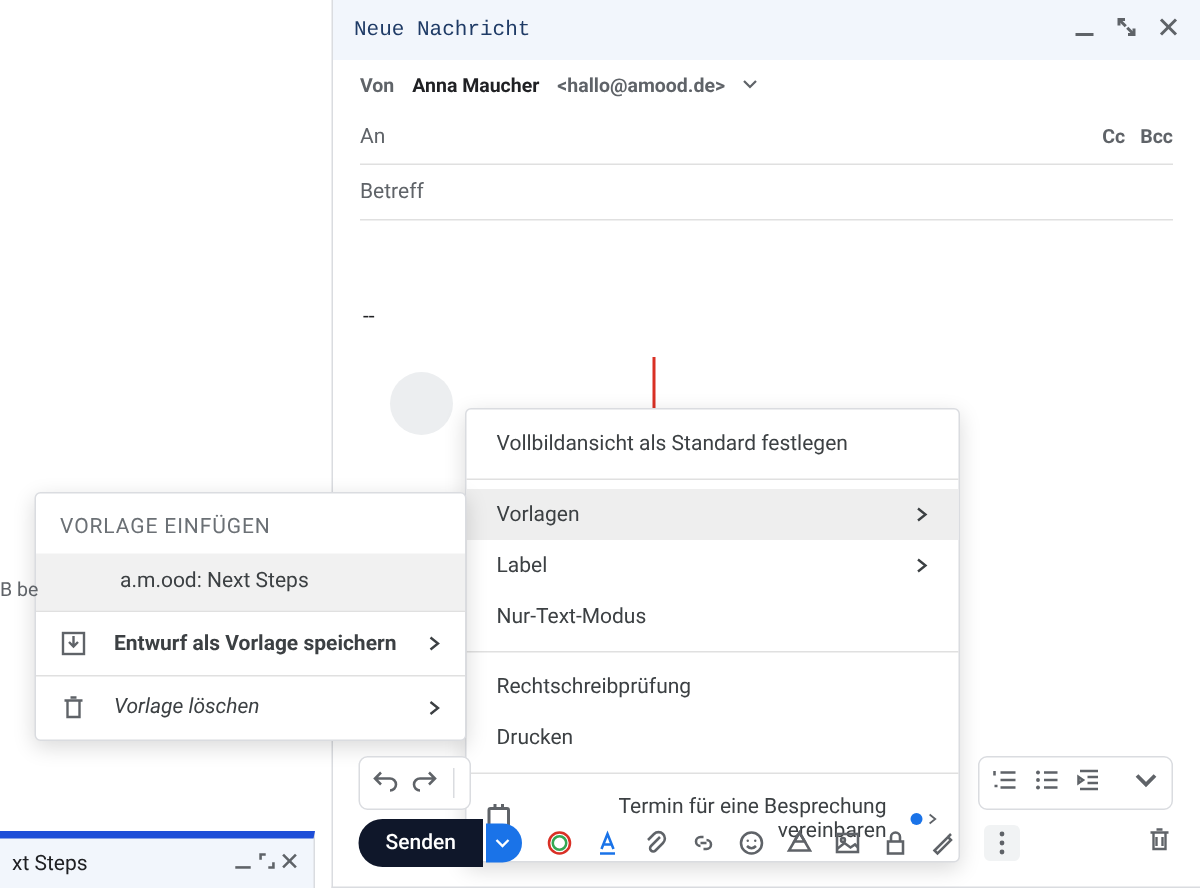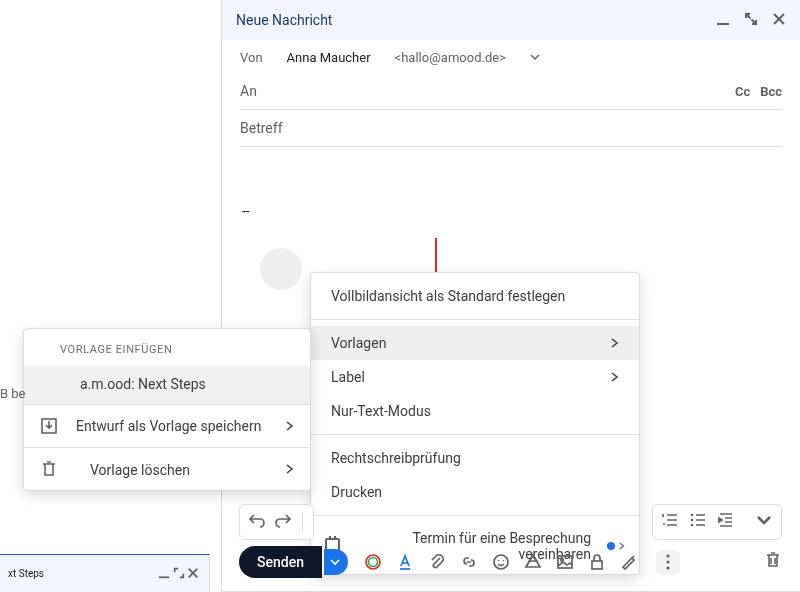--- a/index.html
+++ b/index.html
@@ -10,30 +10,30 @@
     color: #202124;
   }
 
   
   .compose {
     position: absolute; left: 221px; top: 0; right: 0; bottom: 0;
     background: #fff; border: 1px solid #dadce0; border-top: none; border-right: none;
   }
   .compose-header {
     height: 40px; background: #f2f6fc; display: flex; align-items: center;
-    padding: 0 14px; justify-content: space-between;
+    padding: 0 14px; justify-content: space-between; font-family: Liberation Mono, monospace;
   }
   .compose-header .title { font-size: 14px; color: #1f3b66; }
   .compose-header .winctrls { display: flex; gap: 14px; align-items: center; }
   .winctrls svg { width: 14px; height: 14px; stroke: #5f6368; fill: none; }
   .winctrls .close-line { stroke-width: 2; }
   .compose-body { padding: 0 18px; font-size: 14px; color: #5f6368;}
   .row-from {
-    display: flex; align-items: flex-end; gap: 24px;
-    padding: 10px 0; font-size: 13px; color: #5f6368;
+    display: flex; align-items: flex-end; gap: 12px;
+    padding: 10px 0; font-size: 13px; color: #5f6368; font-weight: bold;
   }
   .row-from .from-name { color: #202124; }
   .chev-down { display: inline-block; vertical-align: middle; }
   .row-to {
     display: flex; justify-content: space-between; align-items: center;
     border-bottom: 1px solid #e0e0e0; padding: 8px 0 10px; gap: 32px;
   }
   .ccbcc { display: flex; gap: 10px; font-size: 13px; color: #5f6368; font-weight: bold; }
   .row-subject {
     border-bottom: 1px solid #e0e0e0; padding: 10px 0; font-size: 14px;
@@ -110,41 +110,40 @@
   .cal-box:after { content:""; position:absolute; top:-4px; right:2px; width:2px; height:4px; background:#5f6368;}
 
   
   .tpl-menu {
     position: absolute; left: 23px; top: 328px; width: 288px;
     background: #fff; border: 1px solid #dadce0; border-radius: 4px;
     box-shadow: 0 4px 14px rgba(0,0,0,.15);
     font-size: 14px; color: #3c4043; padding-top: 12px;
   }
   .tpl-head {
-    font-size: 11px; letter-spacing: .6px; color: #6b7075;
-    padding: 2px 0 10px;
-    margin-left: 36px;
+    font-size: 14px; letter-spacing: .6px; color: #6b7075;
+    padding: 2px 16px 10px;
   }
   .tpl-item {
     padding: 10px 16px 12px 56px; display: flex; align-items: center; justify-content: space-between;
   }
   .tpl-item.hover { background: #f1f1f1; }
   .tpl-sep { height: 1px; background: #e0e0e0; }
   .tpl-row {
     padding: 12px 16px; display: flex; align-items: center; gap: 18px;
     justify-content: space-between;
   }
   .tpl-row .lefticon { width: 18px; display:inline-flex; }
 
   
   .min-tab {
     position: absolute; left: 0; bottom: 0; height: 38px; width: 210px;
-    background: #f2f6fc; border-top: 1px solid #1d4ed8; border-right: 1px solid #dadce0;
+    background: #f2f6fc; border-top: 5px solid #1d4ed8; border-right: 1px solid #dadce0;
     display: flex; align-items: center; justify-content: space-between;
-    padding: 0 10px 0 8px; font-size: 10px; color: #202124;
+    padding: 0 10px 0 8px; font-size: 14px; color: #202124;
   }
   .min-tab .winctrls svg { width: 12px; height: 12px; }
 
   
   .edge-text { position: absolute; left: 0; top: 386px; font-size: 13px; color: #5f6368;}
 </style>
 </head>
 <body>
 
 <div class="compose">
@@ -238,38 +237,38 @@
   </div>
 </div>
 
 <div class="tpl-menu">
   <div class="tpl-head">VORLAGE EINFÜGEN</div>
   <div class="tpl-item hover">
     <span>a.m.ood: Next Steps</span>
   </div>
   <div class="tpl-sep"></div>
   <div class="tpl-row">
-    <span style="display:flex; gap:18px; align-items:center;">
+    <span style="display:flex; gap:18px; align-items:center;font-weight:bold;">
       <span class="lefticon">
           <svg width="18" height="18" viewBox="0 0 18 18">
             <rect x="2" y="2" width="14" height="14" fill="none" stroke="#5f6368" stroke-width="1.6"></rect>
             <path d="M9 4 V11 M6 8 L9 11 L12 8" fill="none" stroke="#5f6368" stroke-width="1.6"></path>
           </svg>
         </span>
       <span>Entwurf als Vorlage speichern</span>
     </span>
     <span class="chev-right">
         <svg width="8" height="10" viewBox="0 0 8 10">
           <path d="M1 1 L6 5 L1 9" fill="none" stroke="#3c4043" stroke-width="1.6"></path>
         </svg>
       </span>
   </div>
   <div class="tpl-sep"></div>
   <div class="tpl-row">
-    <span style="display:flex; gap:32px; align-items:flex-end;">
+    <span style="display:flex; gap:18px; align-items:flex-start;font-style:italic;">
       <span class="lefticon">
           <svg width="18" height="18" viewBox="0 0 18 18">
             <path d="M3 4 H15 M5 4 V15 H13 V4 M7 2 H11" fill="none" stroke="#5f6368" stroke-width="1.6"></path>
           </svg>
         </span>
       <span>Vorlage löschen</span>
     </span>
     <span class="chev-right">
         <svg width="8" height="10" viewBox="0 0 8 10">
           <path d="M1 1 L6 5 L1 9" fill="none" stroke="#3c4043" stroke-width="1.6"></path>

